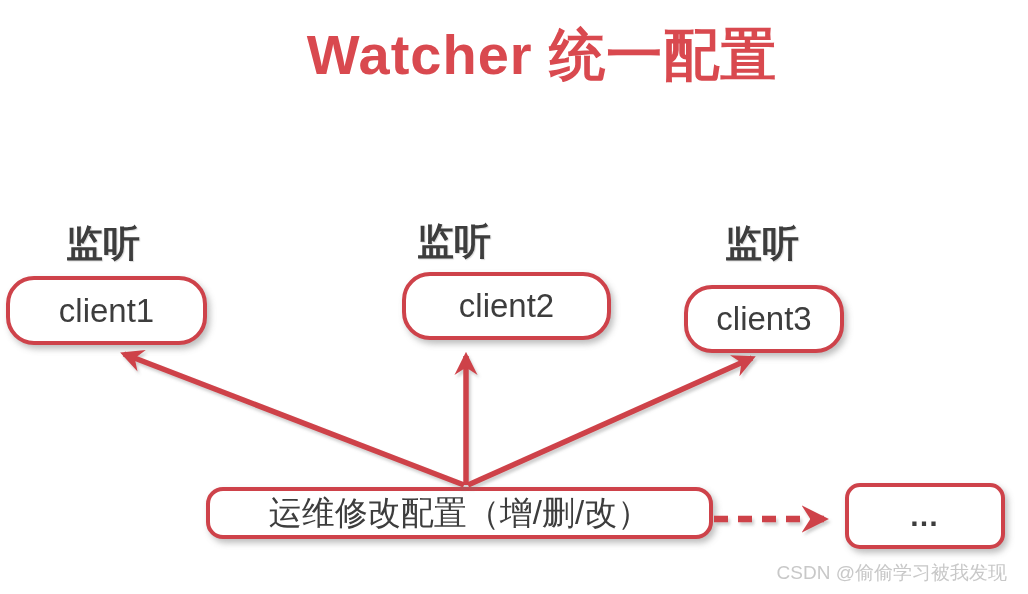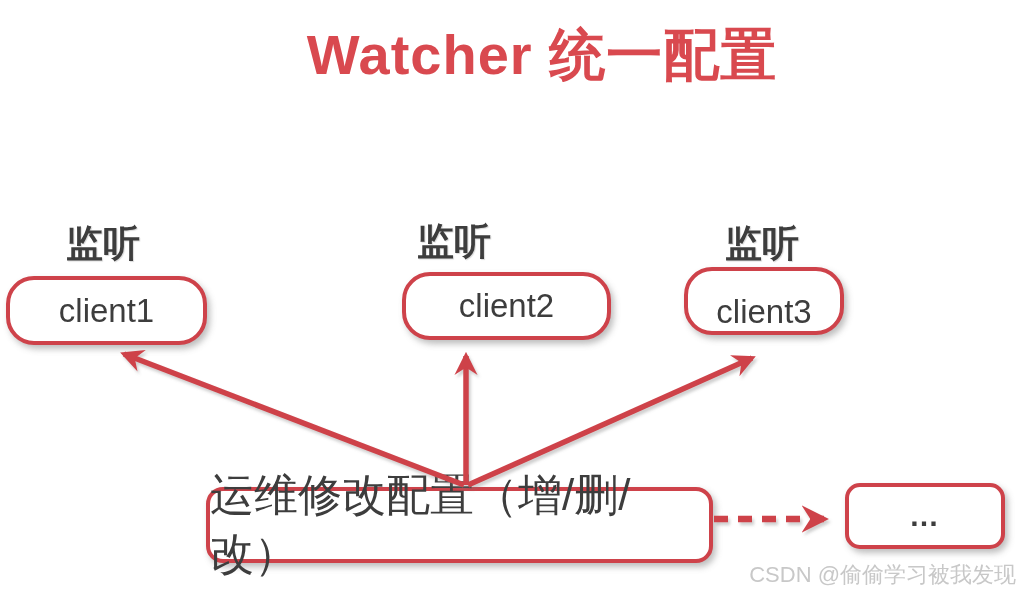--- a/index.html
+++ b/index.html
@@ -44,27 +44,27 @@
     background: #ffffff;
     box-shadow: 3px 4px 6px rgba(110,110,110,0.45);
     display: flex;
     align-items: center;
     justify-content: center;
     color: var(--text-dark, #3D3D3D);
   }
   .client-box { font-size: 33px; }
   #client1-box { left: 6px;   top: 276px; width: 201px; height: 69px; }
   #client2-box { left: 358px; top: 272px; width: 209px; height: 68px; margin-left: 44px; }
-  #client3-box { left: 684px; top: 267px; width: 160px; height: 68px; align-items: flex-end; }
+  #client3-box { left: 684px; top: 285px; width: 160px; height: 68px; }
   #listen1 { left: 33px;  top: 219px; }
   #listen2 { left: 384px; top: 217px; }
   #listen3 { left: 692px; top: 219px; }
   #source-box {
-    left: 206px; top: 487px; width: 507px; height: 76px;
-    font-size: 44px;
+    left: 206px; top: 487px; width: 507px; height: 52px;
+    font-size: 33px;
     border-radius: 17px;
   }
   #more-box {
     left: 845px; top: 483px; width: 160px; height: 66px;
     font-size: 30px;
     font-weight: bold;
     letter-spacing: 2px;
     border-radius: 15px;
   }
   #arrow-layer {
@@ -80,23 +80,23 @@
   }
   #arrow-layer .dashed {
     stroke-width: 6.5;
     stroke-dasharray: 14 10;
   }
   #arrow-layer marker path {
     fill: var(--accent-red, #CE424A);
   }
   .watermark {
     position: absolute;
-    right: 12px;
+    right: 21px;
     top: 560px;
-    font-size: 22px;
+    font-size: 19px;
     color: var(--watermark-gray, #C8C8C8);
     text-shadow: 1px 1px 0 rgba(255,255,255,0.9);
   }
 </style>
 </head>
 <body>
 
 <div id="stage">
 
   <div class="title">Watcher 统一配置</div>

